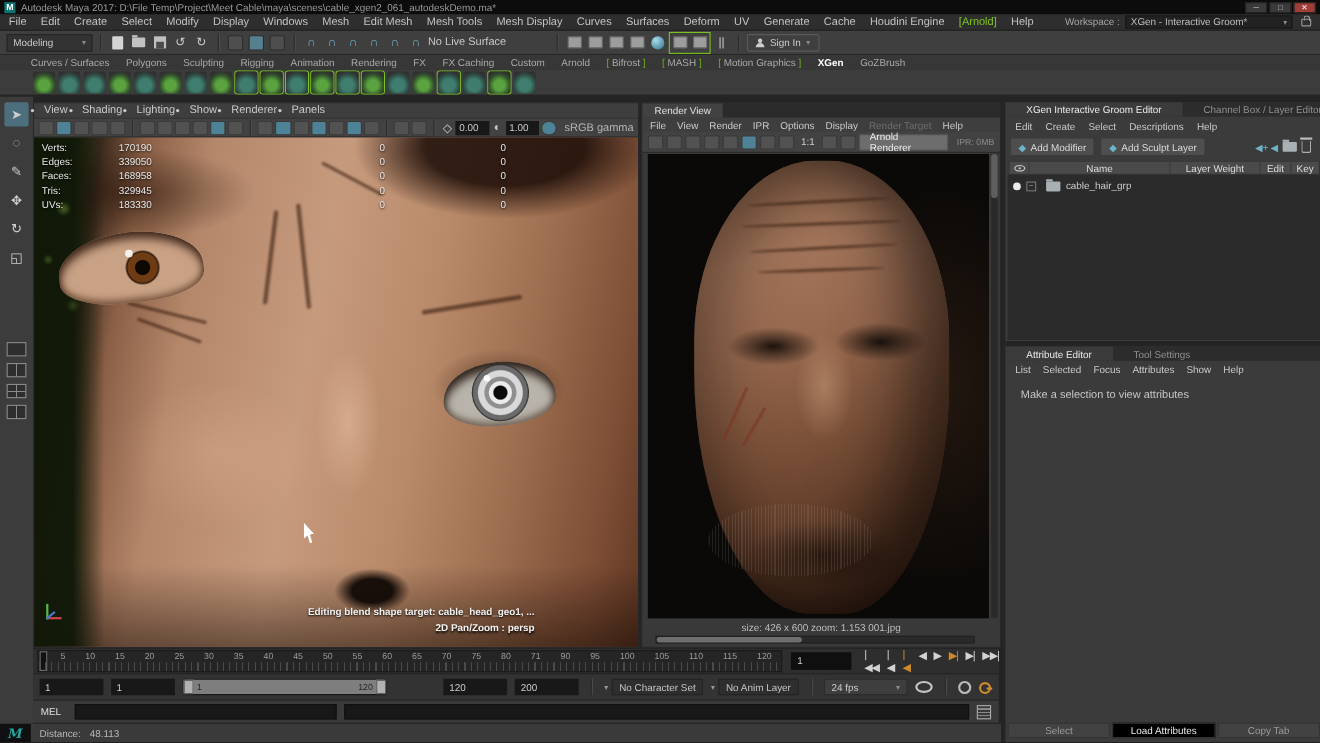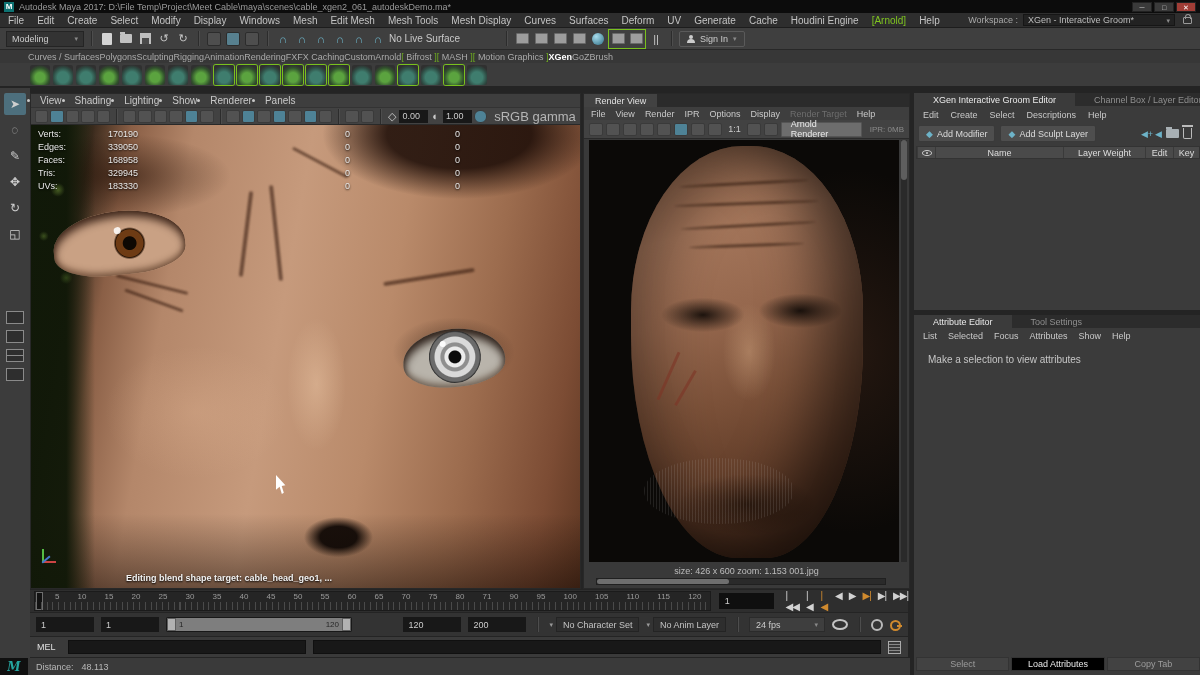--- a/index.html
+++ b/index.html
@@ -35,21 +35,21 @@
 .selic.hl{background:#57808f}
 .clap{width:13px;height:11px;background:#9d9d9d;border-radius:1px;border:1px solid #6a6a6a}
 .sphere{width:12px;height:12px;border-radius:50%;background:radial-gradient(circle at 35% 30%,#a8dcec,#2e6f86)}
 .grn-br{outline:1px solid #79c11e;display:inline-flex;gap:2px;padding:1px}
 .signin{display:flex;align-items:center;gap:5px;border:1px solid #5a5a5a;border-radius:2px;height:16px;padding:0 7px;font-size:9px;color:#ccc}
 .person{width:8px;height:8px;position:relative}
 .person::before{content:"";position:absolute;left:2px;top:0;width:4px;height:4px;border-radius:50%;background:#ccc}
 .person::after{content:"";position:absolute;left:0;top:4px;width:8px;height:4px;border-radius:4px 4px 0 0;background:#ccc}
 
 .shelftabs{position:absolute;left:0;top:50px;width:1200px;height:13px;background:#373737;display:flex;align-items:center;padding:0 28px}
-.shelftabs ul{display:flex;list-style:none;font-size:9px;color:#a9a9a9;white-space:nowrap}
+.shelftabs ul{display:flex;gap:15px;list-style:none;font-size:9px;color:#a9a9a9;white-space:nowrap}
 .shelftabs li.active{color:#fff;font-weight:bold}
 .shelftabs li.bracket::before{content:"[ ";color:#6fae1f}
 .shelftabs li.bracket::after{content:" ]";color:#6fae1f}
 .shelficons{position:absolute;left:0;top:63px;width:1200px;height:25px;background:#3c3c3c;display:flex;align-items:center;gap:3px;padding:0 30px;border-bottom:2px solid #242424}
 .sic{width:20px;height:20px;border-radius:2px;background:radial-gradient(circle at 50% 62%,#3f7d6e 0 35%,#2e4a42 62%,#303030 78%)}
 .sic.g{background:radial-gradient(circle at 50% 62%,#5ba33f 0 30%,#31512c 60%,#303030 78%)}
 .sic.br{box-shadow:0 0 0 1px #79c11e}
 
 .toolbox{position:absolute;left:0;top:88px;width:30px;height:570px;background:#3c3c3c;display:flex;flex-direction:column;align-items:center;padding-top:5px;gap:4px}
 .tool{width:22px;height:22px;display:flex;align-items:center;justify-content:center;color:#cfcfcf;font-size:12px;border-radius:2px}
@@ -57,21 +57,21 @@
 .lay{width:18px;height:13px;border:1px solid #8a8a8a;background:#2e2e2e;margin-top:2px}
 .lay.split{background:linear-gradient(90deg,#2e2e2e 49%,#8a8a8a 49% 51%,#2e2e2e 51%)}
 .lay.quad{background:linear-gradient(90deg,transparent 49%,#8a8a8a 49% 51%,transparent 51%),linear-gradient(0deg,#2e2e2e 46%,#8a8a8a 46% 54%,#2e2e2e 54%)}
 
 .vp{position:absolute;left:30px;top:93px;width:551px;height:496px;background:#3c3c3c;border:1px solid #282828}
 .vp-menus{height:13px;display:flex;gap:13px;padding:0 9px;align-items:center;font-size:10px;color:#c9c9c9;background:#3e3e3e}
 .vp-icons{height:18px;display:flex;align-items:center;gap:2px;padding:0 4px;background:#424242;border-bottom:1px solid #292929;border-top:1px solid #333}
 .vic{width:15px;height:13px;background:#525252;border-radius:2px;border:1px solid #3a3a3a}
 .vic.teal{background:#4e8296}
 .numfield{width:32px;height:13px;background:#181818;color:#ccc;font-size:9px;display:flex;align-items:center;padding:0 3px}
-.srgb{font-size:13px;color:#b5b5b5;margin-left:5px;white-space:nowrap}
+.srgb{font-size:10px;color:#b5b5b5;margin-left:5px;white-space:nowrap}
 .vp-canvas{position:absolute;left:0;top:31px;width:549px;height:463px;overflow:hidden;background:
  radial-gradient(ellipse 190px 90px at 78% 2%,rgba(25,10,5,.85) 0 38%,rgba(25,10,5,0) 72%),
  radial-gradient(ellipse 160px 60px at 16% 11%,rgba(38,18,8,.6),transparent 70%),
  radial-gradient(ellipse 95px 42px at 15% 26%,rgba(20,8,3,.55),transparent 72%),
  radial-gradient(ellipse 85px 48px at 77% 49%,rgba(18,7,2,.5),transparent 72%),
  radial-gradient(ellipse 42px 95px at 52% 56%,rgba(255,222,188,.32),transparent 70%),
  radial-gradient(ellipse 130px 95px at 30% 62%,rgba(243,198,162,.22),transparent 70%),
  radial-gradient(ellipse 48px 28px at 56% 89%,rgba(8,3,1,.9) 0 38%,transparent 72%),
  linear-gradient(0deg,rgba(18,7,2,.5),transparent 16%),
  linear-gradient(100deg,#141a0c 0%,#203014 3%,#3d2c1e 10%,#8a5f46 16%,#b4876a 26%,#c69a7c 45%,#b98a6a 62%,#9c6c4e 78%,#7c4c34 92%,#5e3722 100%)}
@@ -84,21 +84,21 @@
 .eyeL{position:absolute;left:22px;top:86px;width:132px;height:64px;border-radius:55% 55% 45% 45%/60% 60% 40% 40%;background:radial-gradient(circle 23px at 58% 52%,#0e0803 0 28%,#6e3b14 32% 58%,#2a1506 62%,#c9a184 70%),#c9a184;transform:rotate(-6deg);box-shadow:inset 0 6px 9px rgba(30,10,2,.8),inset 0 -4px 6px rgba(60,30,12,.5)}
 .eyeL::after{content:"";position:absolute;left:62px;top:16px;width:7px;height:7px;border-radius:50%;background:rgba(255,255,255,.85)}
 .eyeR{position:absolute;left:372px;top:204px;width:102px;height:58px;border-radius:52% 52% 48% 48%/58% 58% 42% 42%;background:#b9b4ab;transform:rotate(-5deg);overflow:hidden;box-shadow:inset 0 7px 9px rgba(25,10,3,.85),inset 0 -4px 6px rgba(60,35,18,.5)}
 .irisR{position:absolute;left:26px;top:2px;width:52px;height:52px;border-radius:50%;background:radial-gradient(circle,#0c0c0c 0 16%,#ececec 19% 27%,#8f8f8f 30% 38%,#d9d9d9 41% 54%,#6b6b6b 57% 66%,#2c2c2c 70% 100%)}
 .irisR::after{content:"";position:absolute;left:12px;top:9px;width:6px;height:6px;border-radius:50%;background:rgba(255,255,255,.9)}
 .cursor{position:absolute;left:245px;top:350px;width:13px;height:19px;background:#fff;clip-path:polygon(0 0,0 78%,28% 62%,45% 100%,60% 94%,44% 58%,72% 54%);filter:drop-shadow(1px 1px 1px rgba(0,0,0,.8))}
 .gizmo{position:absolute;left:8px;bottom:22px;width:22px;height:22px}
 .gz{position:absolute;left:3px;bottom:3px;width:14px;height:2px;background:#cc4444}
 .gz.y{transform:rotate(-90deg);transform-origin:1px 1px;background:#55bb44}
 .gz.z{transform:rotate(-40deg);transform-origin:1px 1px;background:#4477cc;width:10px}
-.vp-overlay{position:absolute;left:95px;top:446px;width:360px;text-align:left;color:#f2f2f2;font-size:9px;font-weight:bold;text-shadow:0 1px 2px #000;line-height:15px}
+.vp-overlay{position:absolute;left:95px;top:424px;width:360px;text-align:right;color:#f2f2f2;font-size:9px;font-weight:bold;text-shadow:0 1px 2px #000;line-height:15px}
 .hud{position:absolute;left:7px;top:4px;font-size:9px;color:#e8e8e8;text-shadow:0 1px 2px rgba(0,0,0,.85)}
 .hud-row{display:flex;height:13px}
 .hud-label{width:42px}.hud-total{width:58px;text-align:right}.hud-c1{width:212px;text-align:right}.hud-c2{width:110px;text-align:right}
 
 .rv{position:absolute;left:583px;top:93px;width:327px;height:496px;background:#393939;border:1px solid #282828}
 .rv-tabrow{height:13px;background:#2b2b2b;display:flex}
 .rv-tab{background:#424242;color:#e0e0e0;font-size:9px;padding:0 11px;display:flex;align-items:center}
 .rv-menus{height:13px;display:flex;gap:10px;padding:0 7px;align-items:center;font-size:9px;color:#c9c9c9;background:#3e3e3e}
 .rv-menus li.disabled{color:#6d6d6d}
 .rv-menus ul{display:flex;gap:10px;list-style:none}
@@ -546,20 +546,29 @@
     </div>
     <div class="groom-header">
       <span class="gh gh-eye">
           <span class="eye-ic"></span>
         </span>
       <span class="gh gh-name">Name</span>
       <span class="gh gh-weight">Layer Weight</span>
       <span class="gh gh-edit">Edit</span>
       <span class="gh gh-key">Key</span>
     </div>
+    <div class="groom-list">
+
+    <div class="grow">
+        <span class="dot"></span>
+        <span class="expander">−</span>
+        <span class="folder2"></span>
+        <span>cable_hair_grp</span>
+      </div>
+      </div>
     <div class="dock-split"></div>
     <div class="attr-tabs">
 
     <span class="dtab active">Attribute Editor</span>
         <span class="dtab">Tool Settings</span>
       </div>
     <ul class="attr-menus">
 
     <li>List</li>
         <li>Selected</li>

